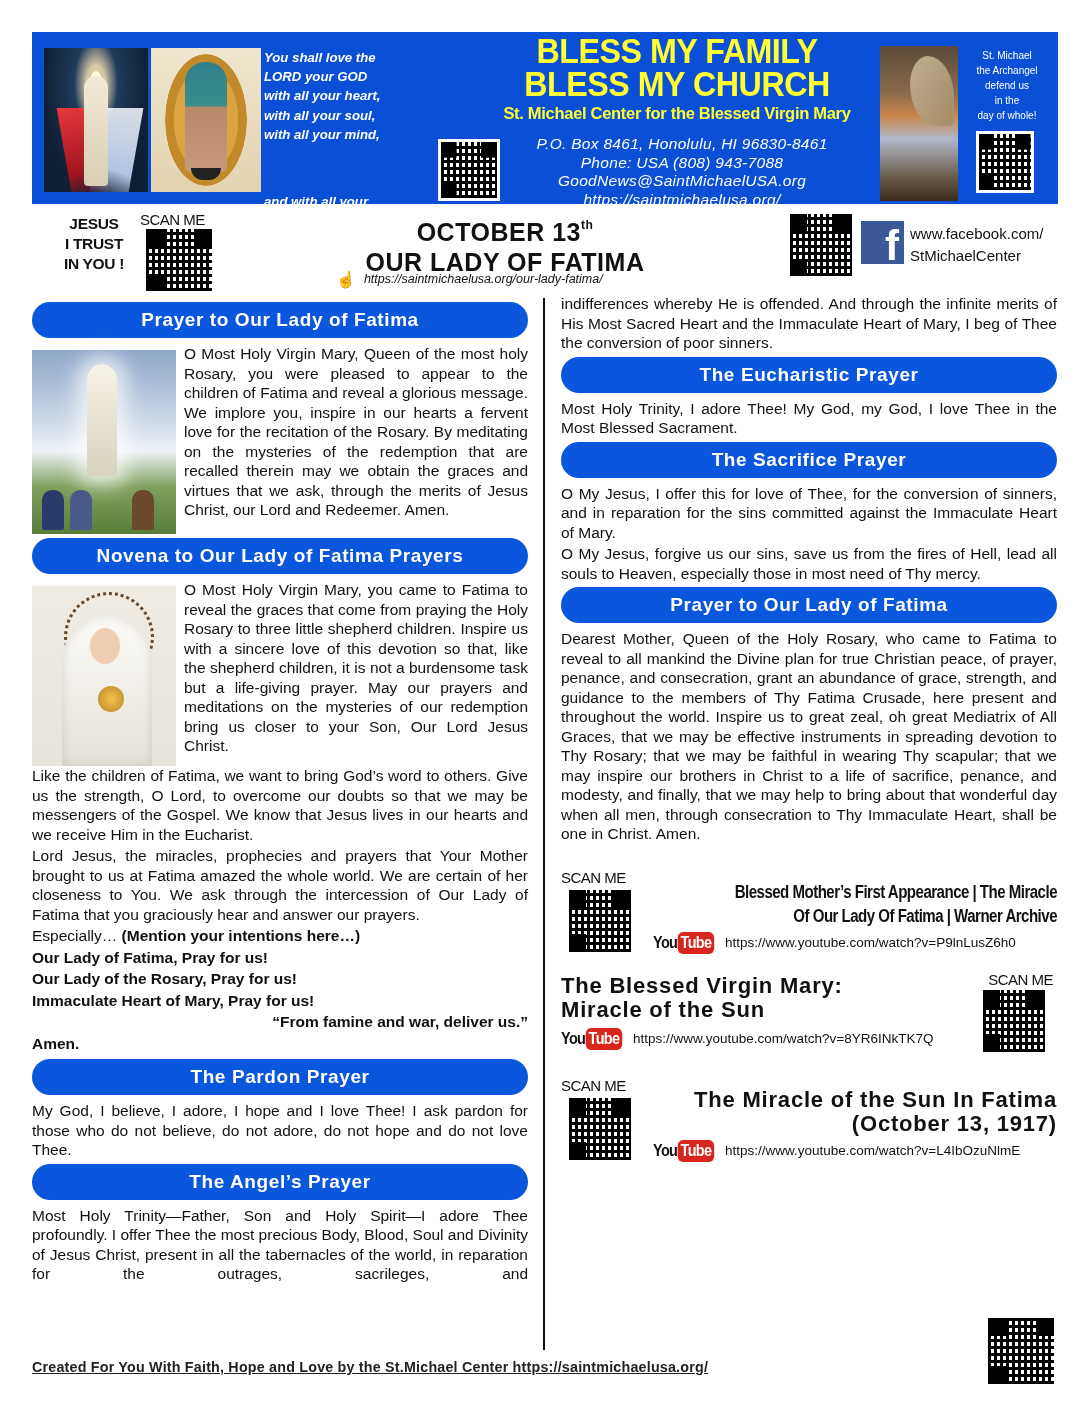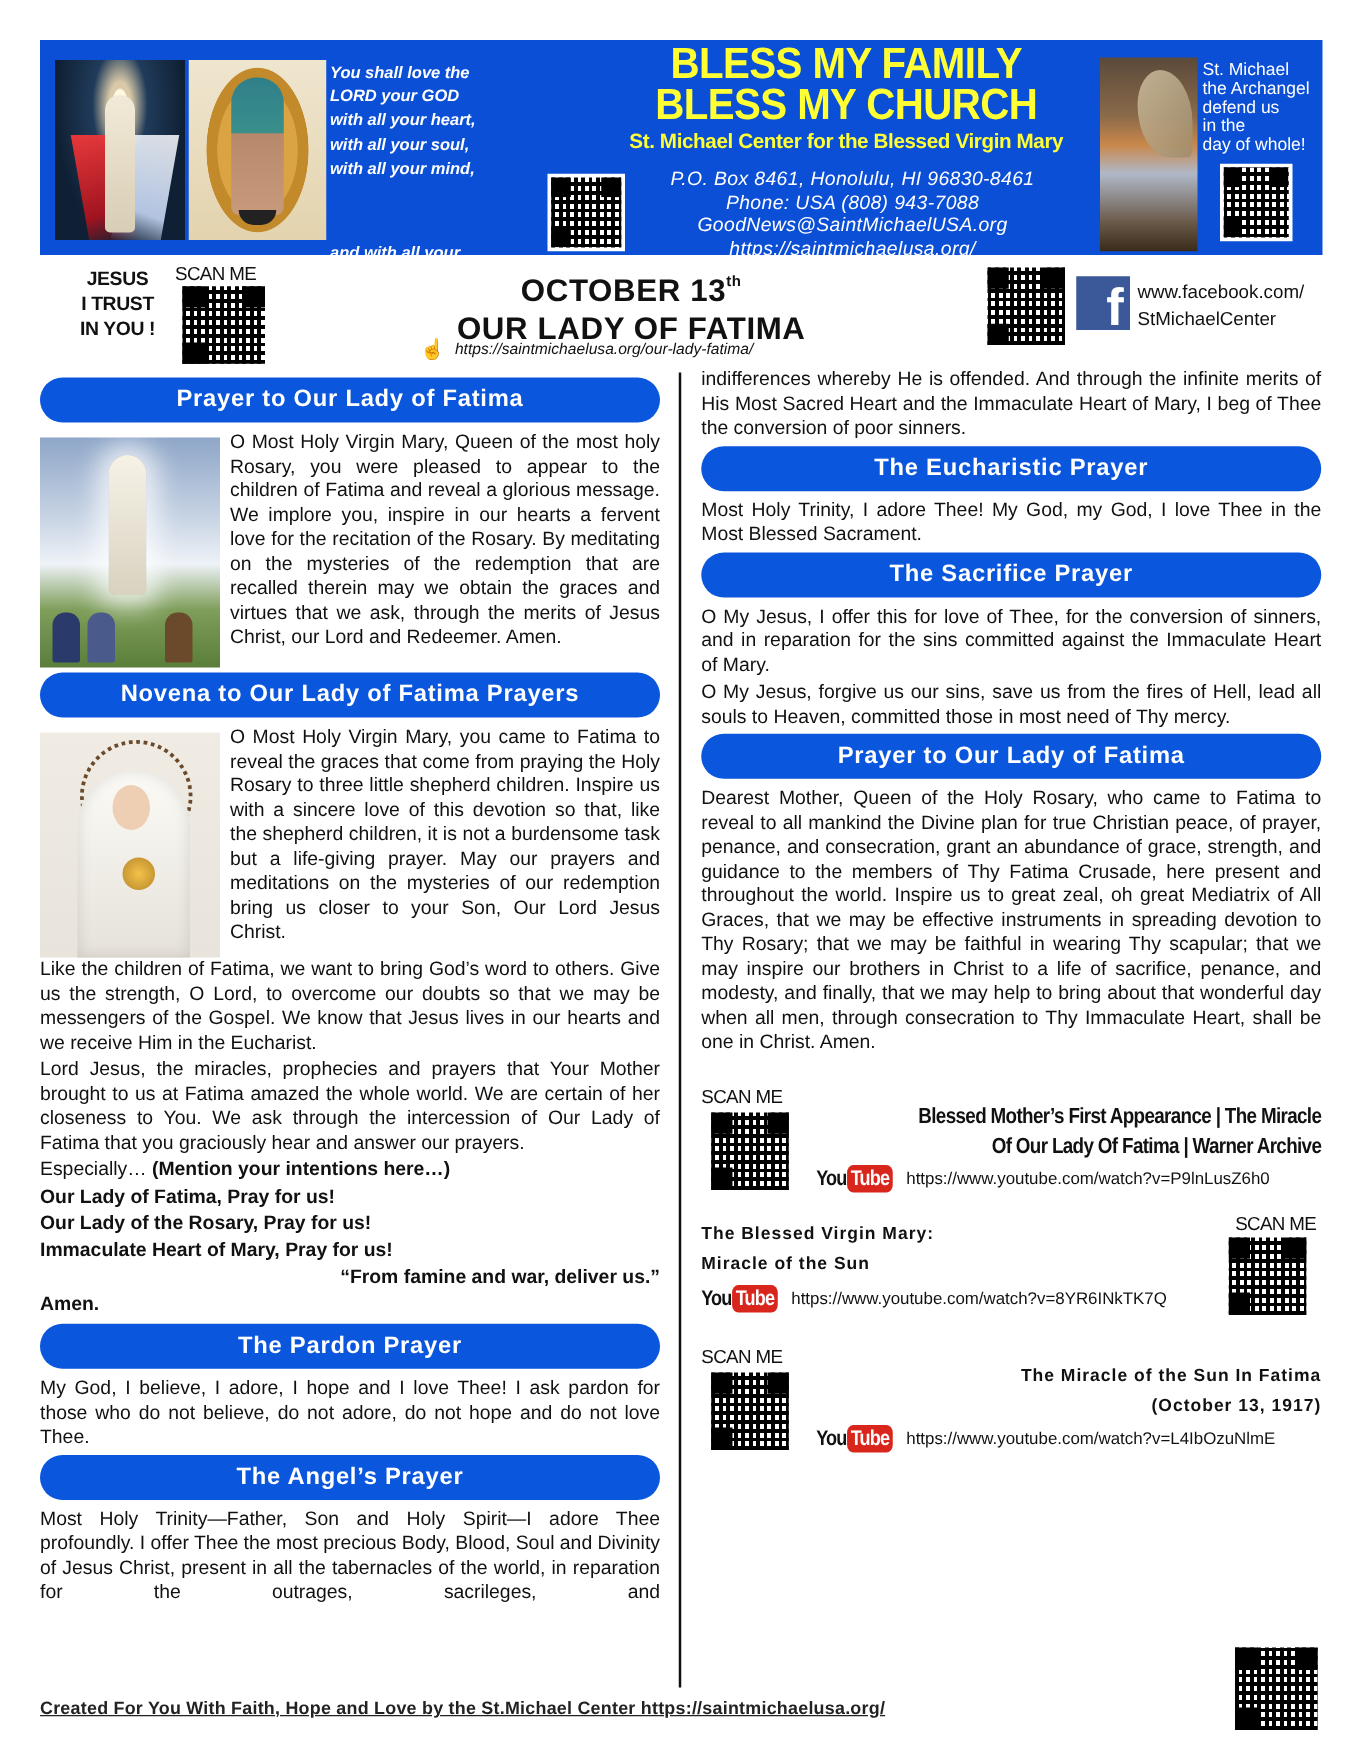--- a/index.html
+++ b/index.html
@@ -60,22 +60,22 @@
     color: #ffffff; font-size: 15.5px; line-height: 18.5px; letter-spacing: 0.3px; font-style: italic;
   }
   .contact .link { text-decoration: underline; }
 
   .img-michael {
     left: 848px; top: 14px; width: 78px; height: 155px;
     background: linear-gradient(180deg, #5a4a3a, #8a6a4a 30%, #c9874a 45%, #b0b8c8 60%, #6a5a4a 85%, #3a2a1a);
   }
   .img-michael .wing { position:absolute; left:30px; top:10px; width:44px; height:70px; background: linear-gradient(135deg, #d8c8a8, #9a8a6a); border-radius: 40% 60% 10% 60%; opacity:.8;}
   .michael-quote {
-    position: absolute; left: 930px; top: 16px; width: 90px; 
-    color: #fff; font-size: 14px; line-height: 15px;
+    position: absolute; left: 930px; top: 16px; width: 90px; text-align: center;
+    color: #fff; font-size: 10px; line-height: 15px;
   }
   .qr-banner-right { left: 944px; top: 99px; width: 58px; height: 62px; }
 
   
   .trust {
     position: absolute; left: 58px; top: 214px; width: 72px; text-align: center;
     font-weight: bold; font-size: 15.5px; line-height: 20px; letter-spacing: -0.3px;
   }
   .scan-label { position: absolute; font-size: 15px; letter-spacing: -0.5px; }
   .scan-top { left: 140px; top: 211px; }
@@ -133,21 +133,21 @@
   .vid2 { height: 104px; }
   .vid3 { height: 100px; }
   .yt {
     display: inline-flex; align-items: center; font-weight: bold; font-size: 17px; letter-spacing: -0.8px;
     transform: scaleX(0.85); transform-origin: left center;
   }
   .yt .tube { background: #d8261d; color: #fff; border-radius: 6px; padding: 0 3px; margin-left: 1px; line-height: 22px; }
   .yt-row { position: absolute; display: flex; align-items: center; font-size: 13.5px; gap: 6px; white-space: nowrap; }
   .yt-row .yt-wrap { width: 66px; }
   .vid-title-narrow { position:absolute; font-weight: bold; font-size: 17.5px; line-height: 24px; text-align: right; letter-spacing: -0.6px; transform: scaleX(0.86); transform-origin: right top; }
-  .vid-title-wide { position:absolute; font-weight: bold; font-size: 14px; line-height: 24px; letter-spacing: 0.8px; }
+  .vid-title-wide { position:absolute; font-weight: bold; font-size: 22px; line-height: 24px; letter-spacing: 0.8px; }
 
   .footer {
     position: absolute; left: 32px; top: 1359px; font-weight: bold; font-size: 14.3px; text-decoration: underline;
     color: #222; letter-spacing: 0.2px;
   }
   .qr-bottom { left: 988px; top: 1318px; width: 66px; height: 66px; padding: 0; }
 </style>
 </head>
 <body>
 
@@ -270,21 +270,21 @@
 </div>
 
 <div class="divider"></div>
 
 <div class="col col-right">
   <div class="p">indifferences whereby He is offended. And through the infinite merits of His Most Sacred Heart and the Immaculate Heart of Mary, I beg of Thee the conversion of poor sinners.</div>
   <div class="pill">The Eucharistic Prayer</div>
   <div class="p">Most Holy Trinity, I adore Thee! My God, my God, I love Thee in the Most Blessed Sacrament.</div>
   <div class="pill">The Sacrifice Prayer</div>
   <div class="p">O My Jesus, I offer this for love of Thee, for the conversion of sinners, and in reparation for the sins committed against the Immaculate Heart of Mary.</div>
-  <div class="p">O My Jesus, forgive us our sins, save us from the fires of Hell, lead all souls to Heaven, committed those in most need of Thy mercy.</div>
+  <div class="p">O My Jesus, forgive us our sins, save us from the fires of Hell, lead all souls to Heaven, especially those in most need of Thy mercy.</div>
   <div class="pill">Prayer to Our Lady of Fatima</div>
   <div class="p">Dearest Mother, Queen of the Holy Rosary, who came to Fatima to reveal to all mankind the Divine plan for true Christian peace, of prayer, penance, and consecration, grant an abundance of grace, strength, and guidance to the members of Thy Fatima Crusade, here present and throughout the world. Inspire us to great zeal, oh great Mediatrix of All Graces, that we may be effective instruments in spreading devotion to Thy Rosary; that we may be faithful in wearing Thy scapular; that we may inspire our brothers in Christ to a life of sacrifice, penance, and modesty, and finally, that we may help to bring about that wonderful day when all men, through consecration to Thy Immaculate Heart, shall be one in Christ. Amen.</div>
 
   <div class="video vid1">
     <div class="scan-label" style="left:0;top:0">SCAN ME</div>
     <div class="qr" style="left:8px;top:22px;width:62px;height:62px;padding:0">
         <div class="code"></div>
       </div>
     <div class="vid-title-narrow" style="right:0;top:12px;width:520px">
       <div>Blessed Mother’s First Appearance | The Miracle</div>

